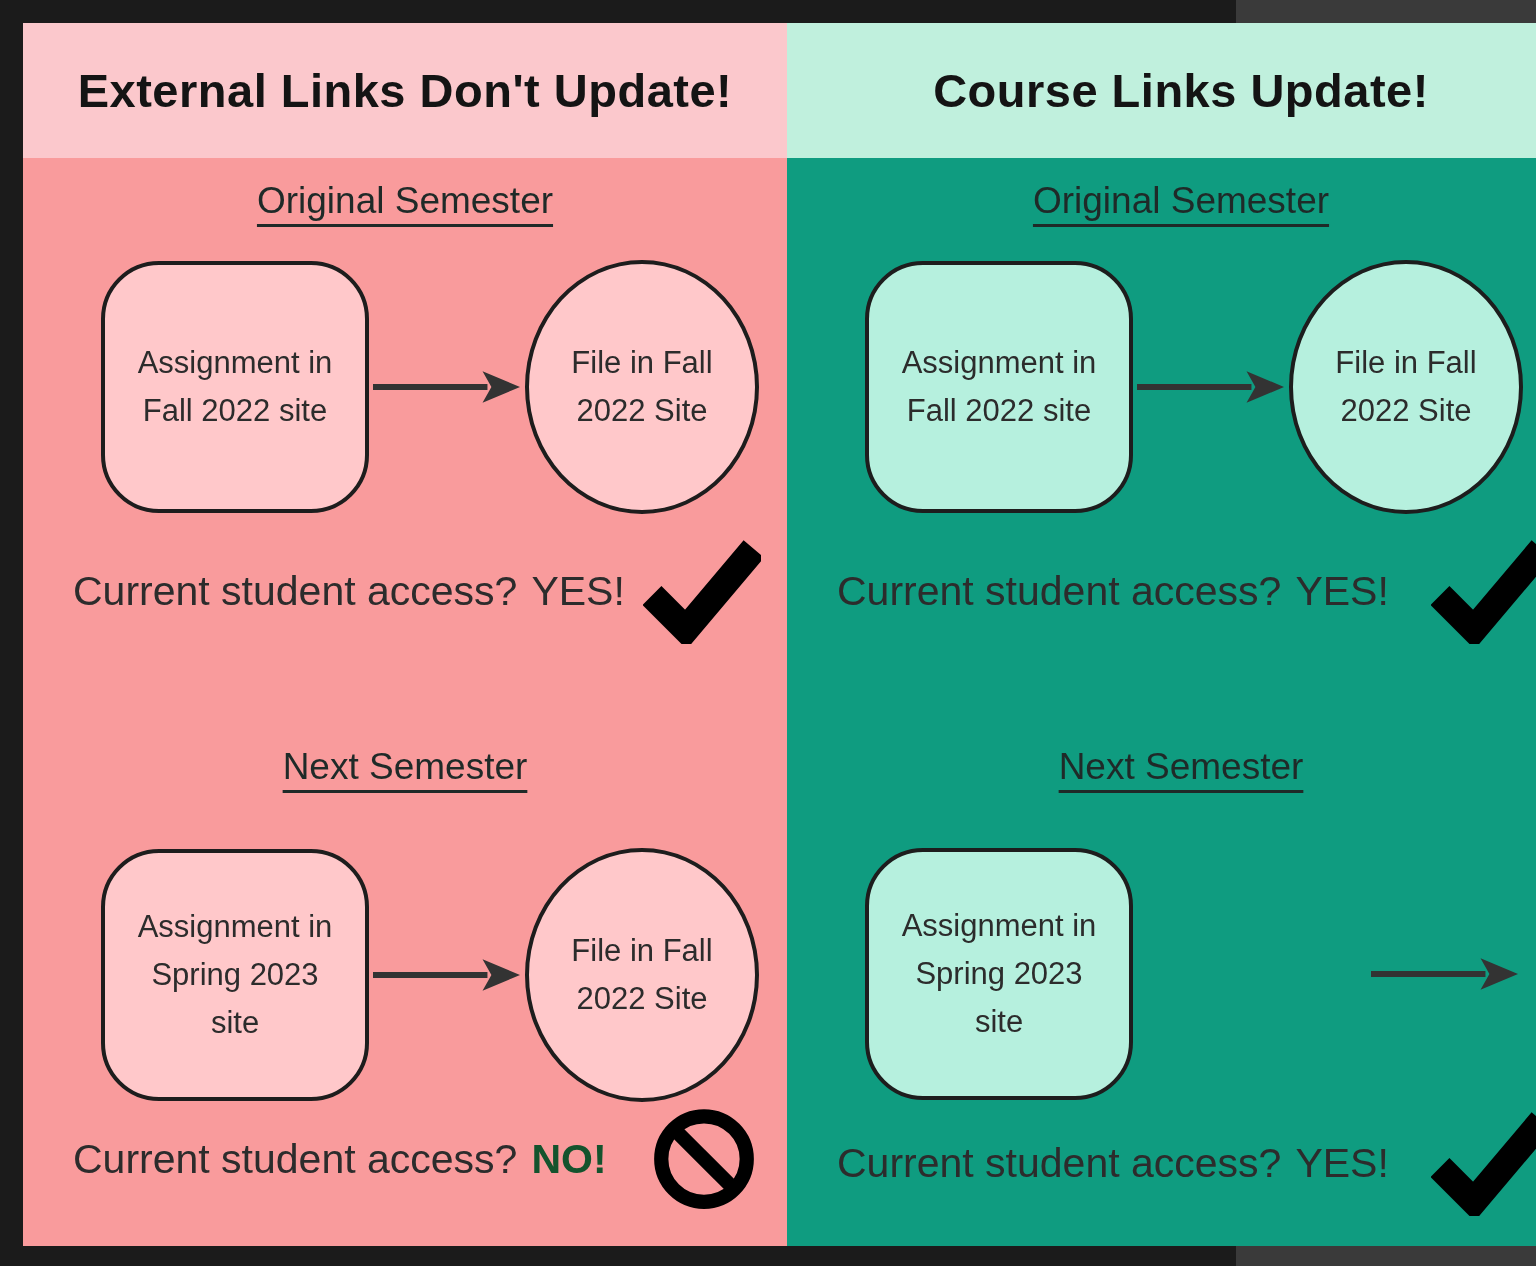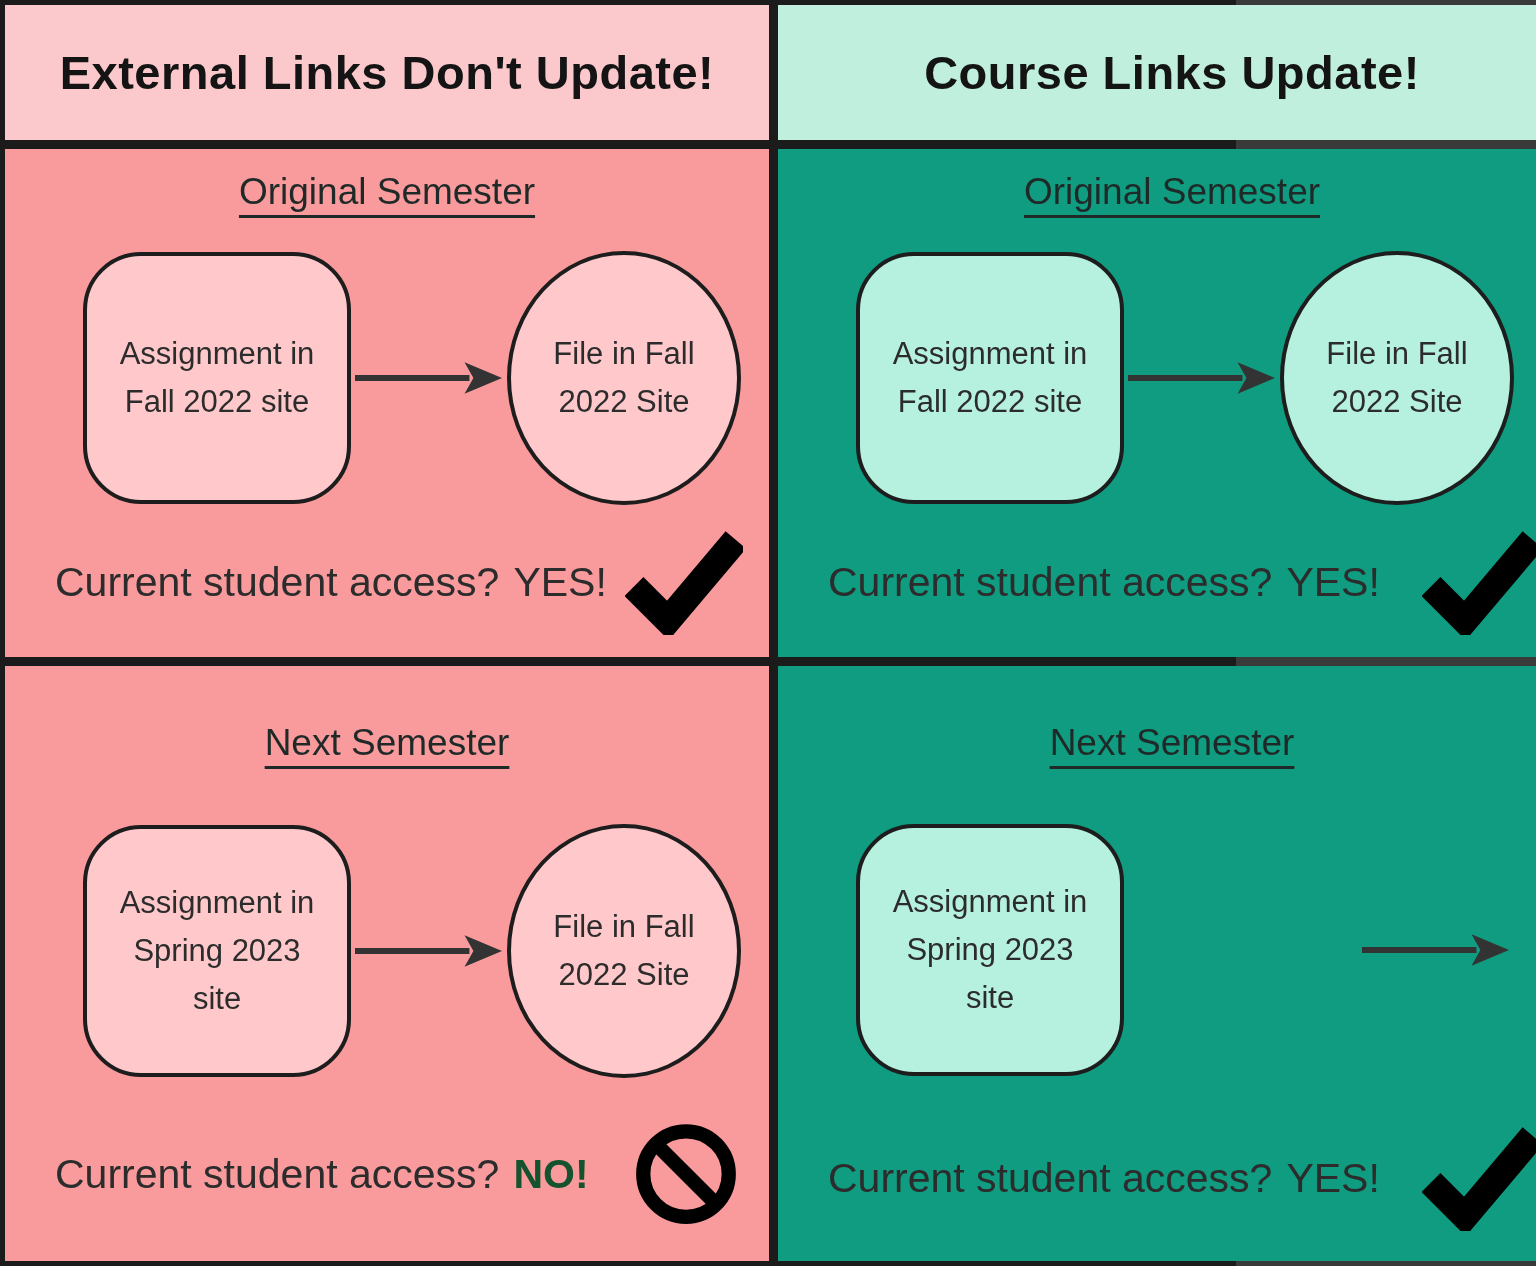--- a/index.html
+++ b/index.html
@@ -16,22 +16,21 @@
   html, body { background: #3a3a3a; }
   body { font-family: "Liberation Sans", "DejaVu Sans", sans-serif; }
 
   .poster {
     width: 1236px;
     height: 1266px;
     background: var(--line-black);
     display: grid;
     grid-template-columns: 764px 1fr;
     grid-template-rows: 135px 508px 1fr;
-    gap: 9px;
-    padding: 5px;
+    padding: 23px;
   }
 
   .header-cell {
     display: flex;
     align-items: center;
     justify-content: center;
     font-size: 47px;
     font-weight: 800;
     color: #141414;
     letter-spacing: 0.5px;
@@ -49,21 +48,21 @@
   .sec-title {
     margin-top: 22px;
     text-align: center;
     font-size: 37px;
     font-weight: 400;
     color: #1f2a28;
     text-decoration: underline;
     text-decoration-thickness: 3px;
     text-underline-offset: 11px;
   }
-  .quad.tall .sec-title { margin-top: 56px; }
+  .quad.tall .sec-title { margin-top: 80px; }
 
   .flow {
     display: flex;
     align-items: center;
     justify-content: space-between;
     padding: 0 52px;
     margin-top: 38px;
     margin-left: 26px;
   }
   .quad.tall .flow { margin-top: 60px; }

